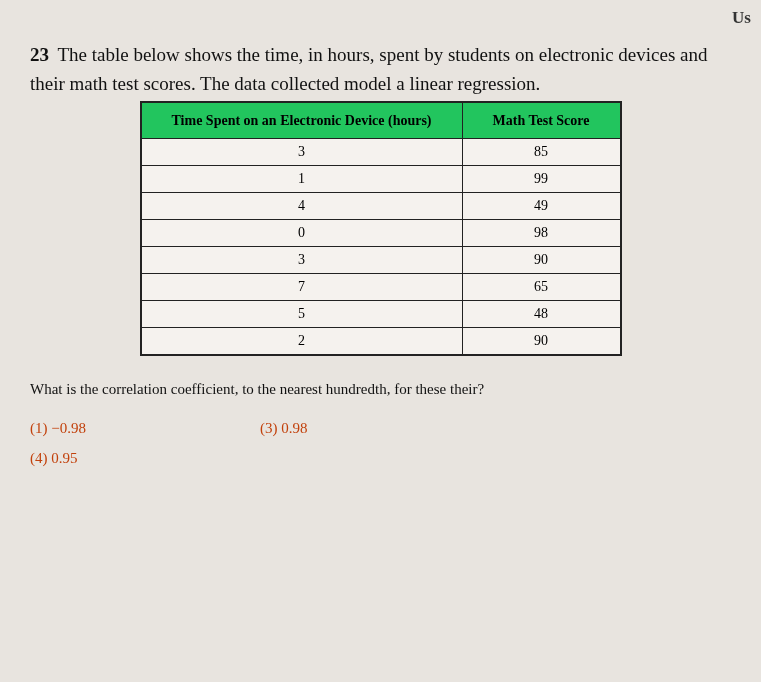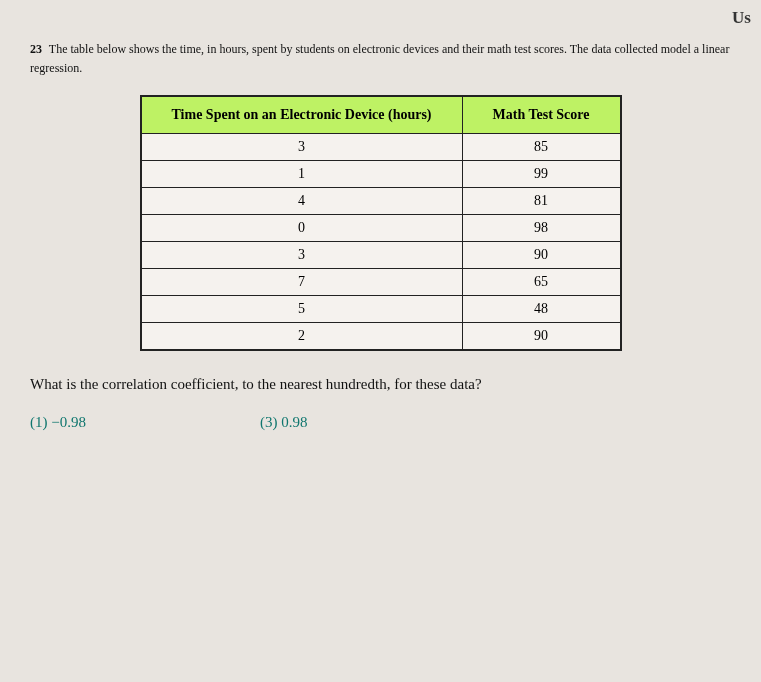--- a/index.html
+++ b/index.html
@@ -24,24 +24,24 @@
       font-size: 17px;
       font-weight: bold;
       color: #333;
     }
 
     .question-block {
       margin-top: 20px;
     }
 
     .question-text {
-      font-size: 12px;
+      font-size: 19px;
       line-height: 1.55;
       color: #111;
-      margin-bottom: 18px;
+      margin-bottom: 2px;
     }
 
     .question-number {
       font-weight: bold;
       margin-right: 4px;
     }
 
     .table-wrapper {
       display: flex;
       justify-content: center;
@@ -53,21 +53,21 @@
       border: 2px solid #222;
       background-color: #f5f2ee;
     }
 
     .data-table th {
       border: 1.5px solid #222;
       padding: 8px 30px;
       text-align: center;
       font-size: 14px;
       font-weight: bold;
-      background-color: #bef264;
+      background-color: #22c55e;
       line-height: 1.4;
     }
 
     .data-table td {
       border: 1.5px solid #222;
       padding: 5px 30px;
       text-align: center;
       font-size: 14px;
       background-color: #f5f2ee;
     }
@@ -80,21 +80,21 @@
     }
 
     .italic {
     }
 
     .answer-choices {
       display: grid;
       grid-template-columns: 1fr 1fr;
       gap: 6px 60px;
       font-size: 15px;
-      color: #0f766e;
+      color: #c2410c;
       max-width: 400px;
     }
 
     .answer-choice {
       font-size: 15px;
       line-height: 1.6;
     }
   </style>
 </head>
 <body>
@@ -120,21 +120,21 @@
       <tr>
             <td>3</td>
             <td>85</td>
           </tr>
           <tr>
             <td>1</td>
             <td>99</td>
           </tr>
           <tr>
             <td>4</td>
-            <td>81</td>
+            <td>49</td>
           </tr>
           <tr>
             <td>0</td>
             <td>98</td>
           </tr>
           <tr>
             <td>3</td>
             <td>90</td>
           </tr>
           <tr>
@@ -147,21 +147,22 @@
           </tr>
           <tr>
             <td>2</td>
             <td>90</td>
           </tr>
         </tbody>
     </table>
   </div>
 
   <p class="question-footer">
-    <span>What is the correlation coefficient, to the </span><span class="italic">nearest hundredth</span><span>, for these data?</span>
+    <span>What is the correlation coefficient, to the </span><span class="italic">nearest hundredth</span><span>, for these their?</span>
   </p>
 
   <div class="answer-choices">
     <div class="answer-choice">(1) −0.98</div>
     <div class="answer-choice">(3) 0.98</div>
+    <div class="answer-choice">(4) 0.95</div>
   </div>
 
 </div>
 
 </body></html>

